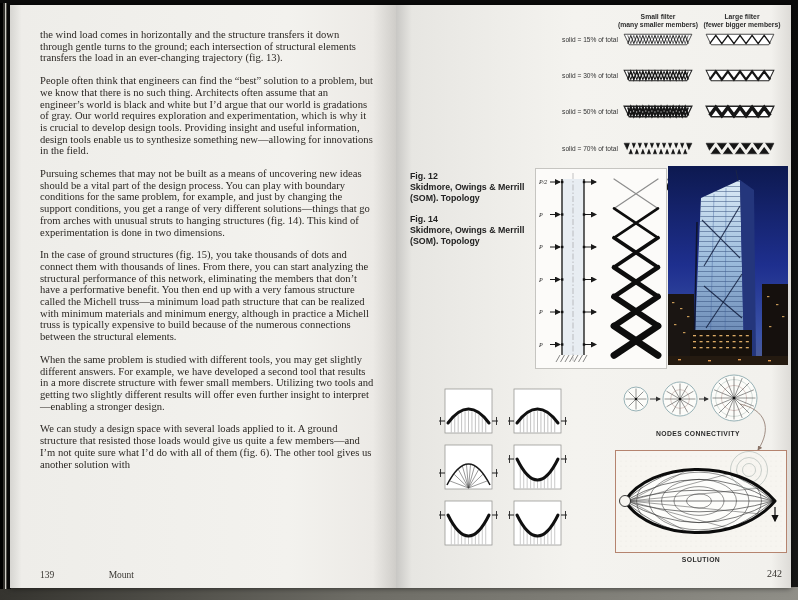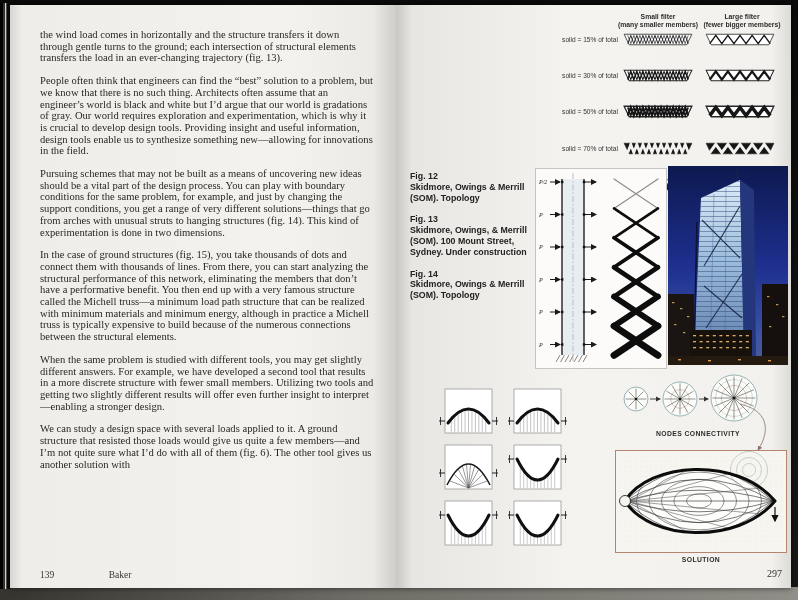--- a/index.html
+++ b/index.html
@@ -75,21 +75,21 @@
     <div class="textcol" id="paras">
         <p>the wind load comes in horizontally and the structure transfers it down through gentle turns to the ground; each intersection of structural elements transfers the load in an ever-changing trajectory (fig. 13).</p>
         <p>People often think that engineers can find the “best” solution to a problem, but we know that there is no such thing. Architects often assume that an engineer’s world is black and white but I’d argue that our world is gradations of gray. Our world requires exploration and experimentation, which is why it is crucial to develop design tools. Providing insight and useful information, design tools enable us to synthesize something new—allowing for innovations in the field.</p>
         <p>Pursuing schemes that may not be built as a means of uncovering new ideas should be a vital part of the design process. You can play with boundary conditions for the same problem, for example, and just by changing the support conditions, you get a range of very different solutions—things that go from arches with unusual struts to hanging structures (fig. 14). This kind of experimentation is done in two dimensions.</p>
         <p>In the case of ground structures (fig. 15), you take thousands of dots and connect them with thousands of lines. From there, you can start analyzing the structural performance of this network, eliminating the members that don’t have a performative benefit. You then end up with a very famous structure called the Michell truss—a minimum load path structure that can be realized with minimum materials and minimum energy, although in practice a Michell truss is typically expensive to build because of the numerous connections between the structural elements.</p>
         <p>When the same problem is studied with different tools, you may get slightly different answers. For example, we have developed a second tool that results in a more discrete structure with fewer small members. Utilizing two tools and getting two slightly different results will offer even further insight to interpret—enabling a stronger design.</p>
         <p>We can study a design space with several loads applied to it. A ground structure that resisted those loads would give us quite a few members—and I’m not quite sure what I’d do with all of them (fig. 6). The other tool gives us another solution with</p>
       </div>
     <div class="footer-left">
       <span>139</span>
-      <span class="author">Baker</span>
+      <span class="author">Mount</span>
     </div>
   </div>
 
   <div class="page right">
 
     <div class="filter-head" style="left:206px;top:8px;width:112px;">
       <div>Small filter</div>
       <div>(many smaller members)</div>
     </div>
     <div class="filter-head" style="left:296px;top:8px;width:100px;">
@@ -164,24 +164,20 @@
             <polygon points="3,3 97,3 90,17 10,17" fill="#161616" stroke="#262626" stroke-width="1"></polygon>
             <polyline points="8,15.5 16.4,4.5 24.8,15.5 33.2,4.5 41.6,15.5 50,4.5 58.4,15.5 66.8,4.5 75.2,15.5 83.6,4.5 92,15.5" fill="none" stroke="#f2f1ed" stroke-width="2.142857142857143"></polyline>
           </svg>
         </div>
       </div>
 
     <div class="fig-caps" id="captions">
         <div class="fig-cap">
           <div>Fig. 12</div>
           <div>Skidmore, Owings &amp; Merrill (SOM). Topology</div>
-        </div>
-        <div class="fig-cap">
-          <div>Fig. 13</div>
-          <div>Skidmore, Owings, &amp; Merrill (SOM). 100 Mount Street, Sydney. Under construction</div>
         </div>
         <div class="fig-cap">
           <div>Fig. 14</div>
           <div>Skidmore, Owings &amp; Merrill (SOM). Topology</div>
         </div>
       </div>
 
     <div class="fig12">
       <svg id="fig12svg" viewBox="0 0 130 199">
           <defs>
@@ -559,15 +555,15 @@
           <circle cx="134" cy="20" r="6.5" fill="none" stroke="#9aa9a4" stroke-width="0.6" opacity="0.85"></circle>
           <circle cx="134" cy="20" r="12.5" fill="none" stroke="#9aa9a4" stroke-width="0.6" opacity="0.85"></circle>
           <circle cx="134" cy="20" r="18.5" fill="none" stroke="#9aa9a4" stroke-width="0.6" opacity="0.85"></circle>
           <path d="M10,51 C 34,12 122,6 160,51 C 122,96 34,90 10,51 Z" fill="none" stroke="#0c0c0c" stroke-width="3" stroke-linejoin="round"></path>
           <circle cx="10" cy="51" r="5.5" fill="#f7f5f0" stroke="#0c0c0c" stroke-width="0.8"></circle>
           <line x1="160" y1="57" x2="160" y2="71" stroke="#111" stroke-width="1.2" marker-end="url(#as)"></line>
         </svg>
     </div>
     <div class="solution-label">SOLUTION</div>
 
-    <div class="pagenum-right">297</div>
+    <div class="pagenum-right">242</div>
   </div>
 </div>
 
 </body></html>

